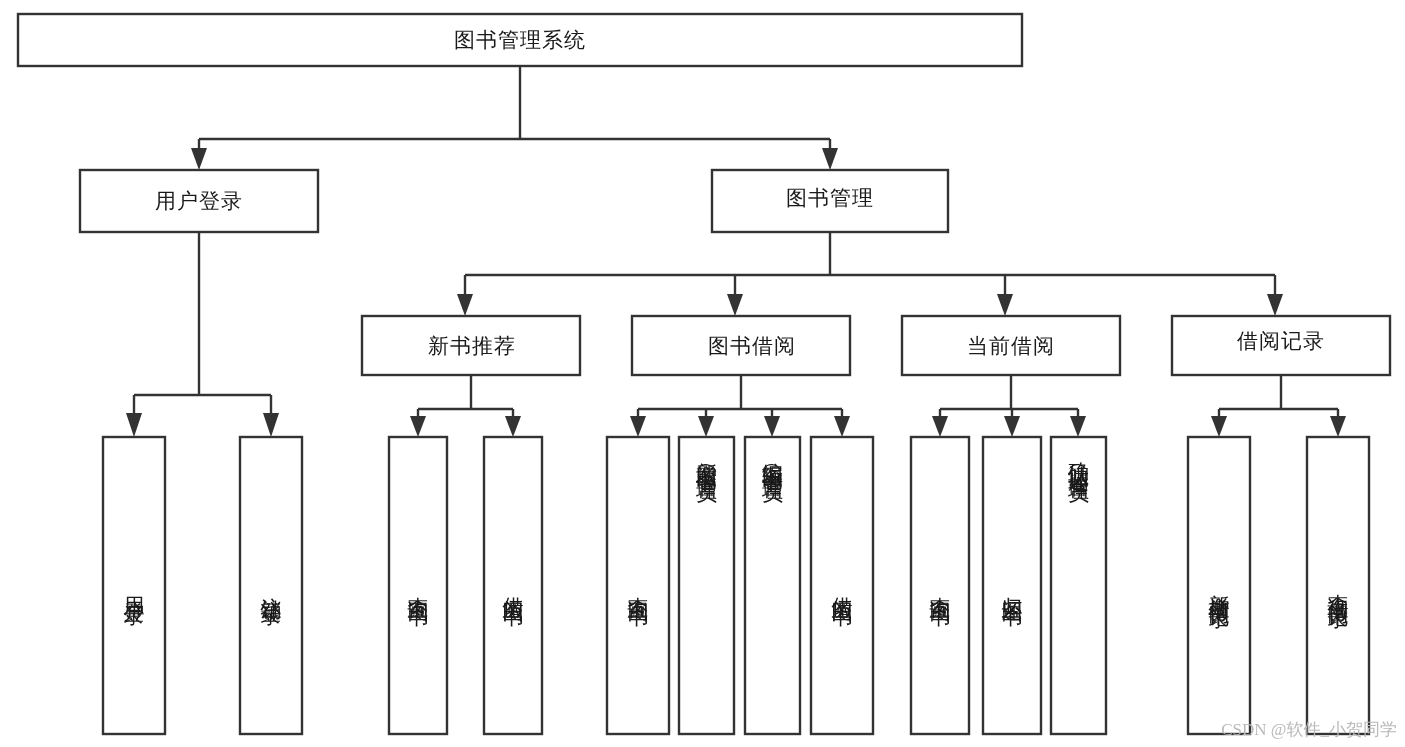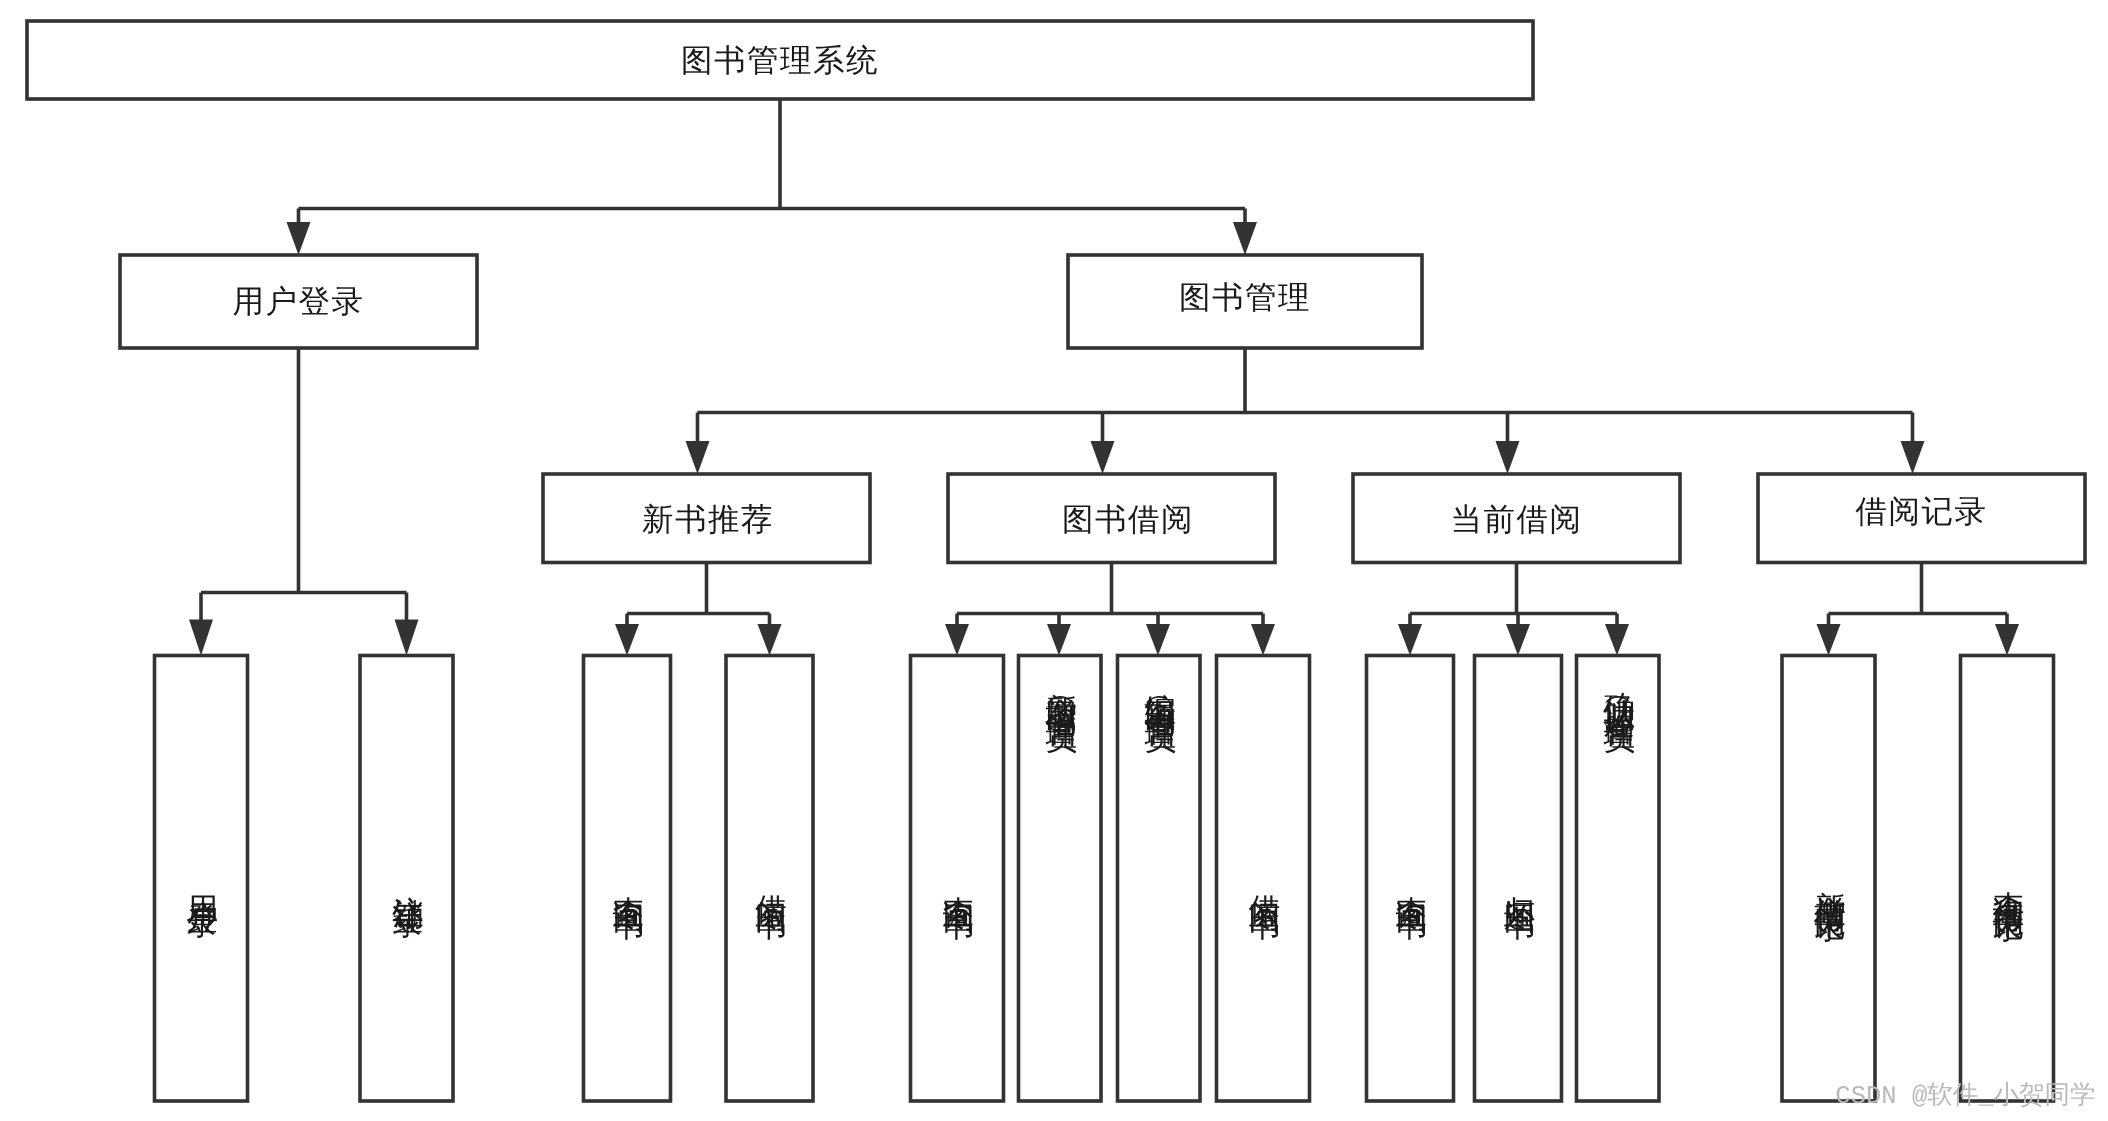--- a/index.html
+++ b/index.html
@@ -69,21 +69,21 @@
     font-family: "Liberation Sans", "DejaVu Sans", sans-serif;
     font-size: 21px;
     color: #1a1a1a;
     letter-spacing: 1px;
     white-space: nowrap;
   }
   #watermark {
     position: absolute;
     right: 8px;
     bottom: 6px;
-    font-family: Liberation Mono, monospace;
+    font-family: Liberation Serif, serif;
     font-size: 17px;
     color: #b9b9b9;
     white-space: nowrap;
     user-select: none;
   }
 </style>
 </head>
 <body>
 
 <div id="diagram-root">

